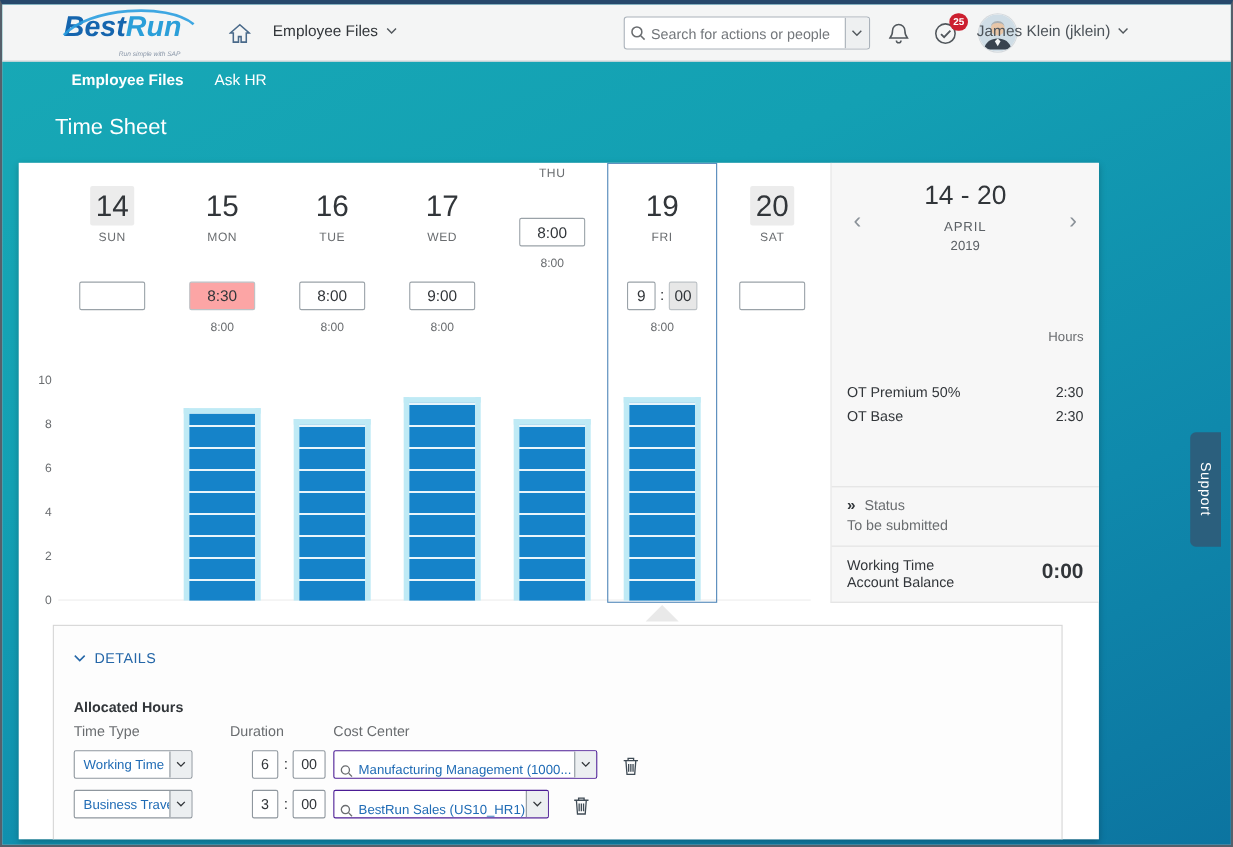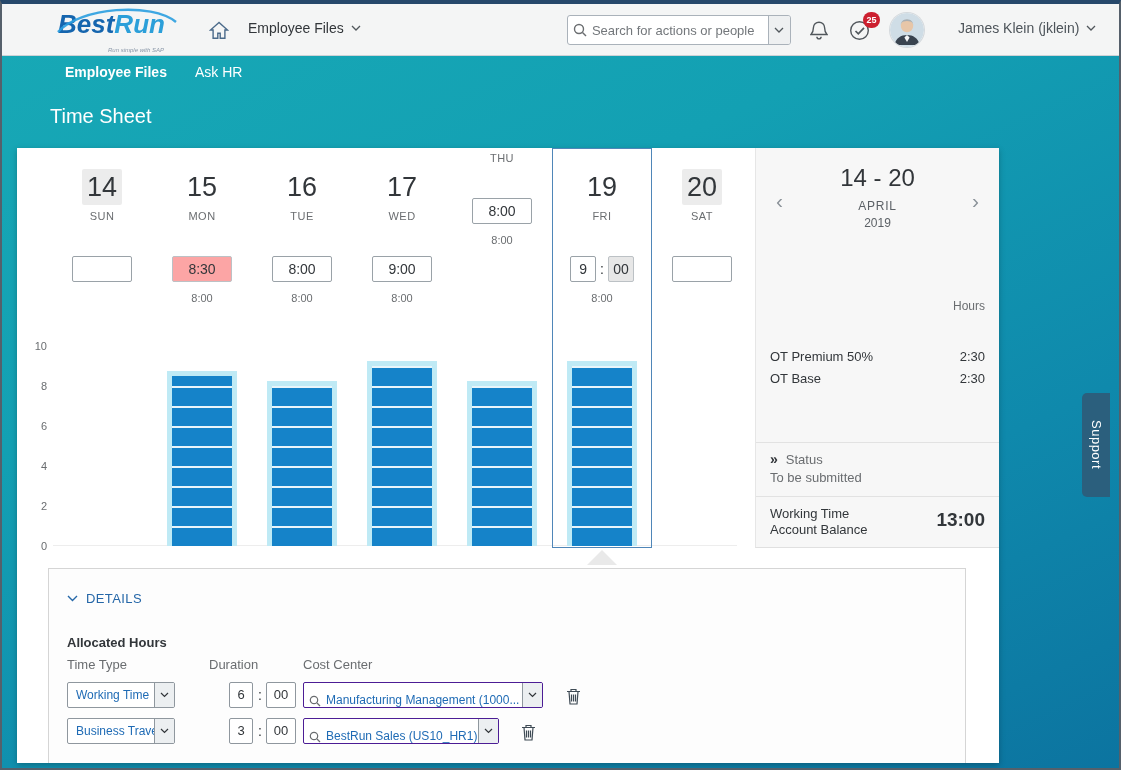--- a/index.html
+++ b/index.html
@@ -8,33 +8,33 @@
     background:linear-gradient(155deg,#18a9b6 0%,#13a0b3 35%,#0f89ac 70%,#0c74a0 100%);
     border:2px solid #55606b; border-top:4px solid #26486b; }
 
   
   .header { position:absolute; top:0; left:0; right:0; height:52px; background:#f4f5f5; border-bottom:1px solid #cdd2d6; z-index:5; }
   .logo { position:absolute; left:56px; top:6px; width:120px; font-style:italic; font-weight:bold; font-size:26px; line-height:28px; cursor:pointer; }
   .logo-best { color:#1565ae; }
   .logo-run { color:#2b9fd9; }
   .logo-tagline { font-style:italic; font-weight:normal; font-size:6px; color:#8a97a8; text-align:right; margin-top:-2px; padding-right:14px; }
   .logo-swoosh { position:absolute; left:-8px; top:-5px; pointer-events:none; }
-  .hdr-ico { position:absolute; display:flex; align-items:center; justify-content:flex-end; cursor:pointer; }
+  .hdr-ico { position:absolute; display:flex; align-items:center; justify-content:center; cursor:pointer; }
   .home { left:205px; top:16px; width:22px; height:20px; }
   .module-title { position:absolute; left:246px; top:16px; display:flex; align-items:center; gap:7px; font-size:14px; color:#32363a; cursor:pointer; }
   .search { position:absolute; left:565px; top:11px; width:224px; height:30px; display:flex; border:1px solid #aab2ba; border-radius:3px; background:#fff; overflow:hidden; }
   .search-icon { width:26px; display:flex; align-items:center; justify-content:center; }
   .search input { flex:1; border:none; outline:none; font-size:13px; color:#32363a; background:transparent; font-family:inherit; }
   .search input::placeholder { color:#73777b; }
   .search-dd { width:24px; border-left:1px solid #aab2ba; background:#eef0f1; display:flex; align-items:center; justify-content:center; cursor:pointer; }
   .bell { left:804px; top:15px; width:22px; height:22px; }
   .todo { left:846px; top:15px; width:22px; height:22px; }
   .badge { position:absolute; top:-7px; right:-10px; min-width:17px; height:16px; background:#cc1f2f; border-radius:9px; color:#fff; font-size:9px; font-weight:bold; line-height:16px; text-align:center; padding:0 3px; font-style:normal; }
   .avatar { position:absolute; left:888px; top:9px; width:34px; height:34px; border-radius:50%; overflow:hidden; cursor:pointer; box-shadow:0 0 0 1px #d4d9dd; }
-  .user { position:absolute; left:956px; top:16px; display:flex; align-items:center; gap:7px; font-size:14px; color:#4d545a; cursor:pointer; }
+  .user { position:absolute; left:886px; top:16px; display:flex; align-items:center; gap:7px; font-size:14px; color:#4d545a; cursor:pointer; }
 
   
   .subnav { position:absolute; left:61px; top:57px; display:flex; gap:24px; font-size:14px; color:#fff; }
   .subnav span { cursor:pointer; padding:3px 2px; }
   .subnav .active { font-weight:bold; }
   .page-title { position:absolute; left:48px; top:101px; font-size:20px; font-weight:400; color:#fff; }
 
   
   .card { position:absolute; left:15px; top:144px; width:982px; height:615px; background:#fff; box-shadow:0 2px 6px rgba(0,0,0,.25); overflow:hidden;padding-left:24px; }
 
@@ -265,21 +265,21 @@
       <div class="status-head">
         <span class="dbl-chev">»</span>
         <span>Status</span>
       </div>
       <div class="status-val">To be submitted</div>
       <div class="hdiv d2"></div>
       <div class="wta-label">
         <div>Working Time</div>
         <div>Account Balance</div>
       </div>
-      <div class="wta-value">13:00</div>
+      <div class="wta-value">0:00</div>
     </aside>
 
     <section class="details">
       <div class="details-header">
         <svg width="11" height="7" viewBox="0 0 11 7">
             <path d="M1 1l4.5 4.5L10 1" stroke="#2567a8" stroke-width="1.4" fill="none"></path>
           </svg>
         <span>DETAILS</span>
       </div>
       <div class="alloc-title">Allocated Hours</div>

